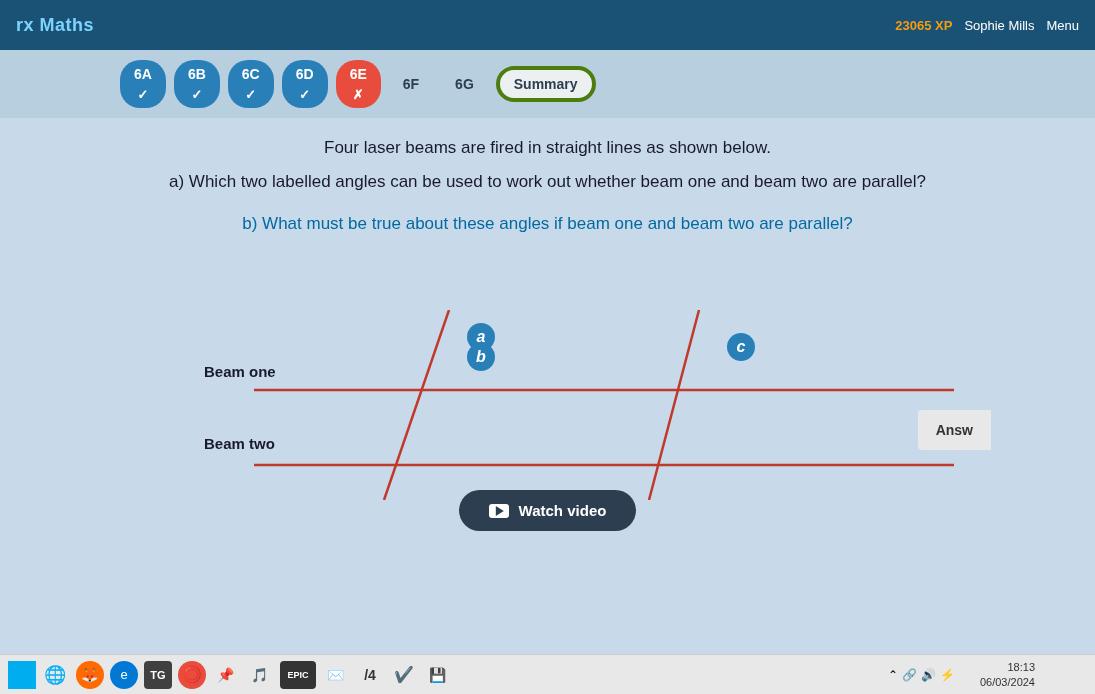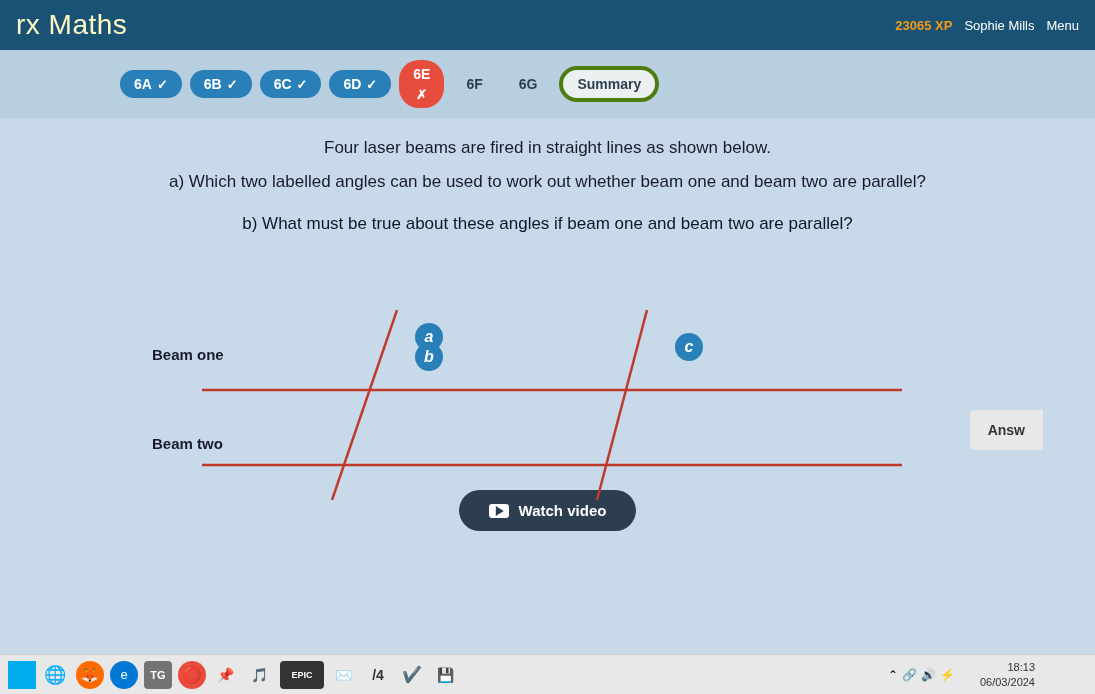--- a/index.html
+++ b/index.html
@@ -15,23 +15,23 @@
     
     .top-bar {
       background: #1a5276;
       height: 50px;
       display: flex;
       align-items: center;
       padding: 0 16px;
       position: relative;
     }
     .app-title {
-      color: #fef9c3;
-      font-size: 28px;
-      font-weight: 400;
+      color: #7dd3fc;
+      font-size: 18px;
+      font-weight: 700;
       letter-spacing: 0.5px;
     }
     .top-right {
       position: absolute;
       right: 16px;
       top: 50%;
       transform: translateY(-50%);
       display: flex;
       align-items: center;
       gap: 12px;
@@ -57,77 +57,78 @@
       font-size: 14px;
       font-weight: 600;
       cursor: pointer;
       display: flex;
       align-items: center;
       gap: 5px;
     }
     .tab.completed {
       background: #2980b9;
       color: white;
+      flex-direction: column;
     }
     .tab.current-fail {
       background: #e74c3c;
       color: white;
       flex-direction: column;
     }
     .tab.plain {
       background: transparent;
       color: #2c3e50;
     }
     .tab.summary {
       background: #ecf0f1;
       color: #2c3e50;
       border: 4px solid #4d7c0f;
     }
     .check-icon { font-size: 13px; }
     .x-icon { font-size: 13px; }
 
     
     .main-content {
-      padding: 20px 52px;
+      padding: 20px 104px;
       background: #c8daea;
     }
     .question-text {
       text-align: center;
       font-size: 17px;
       color: #1a1a2e;
       margin-bottom: 14px;
     }
     .sub-question {
       font-size: 17px;
       color: #1a1a2e;
       margin-bottom: 22px;
       text-align: center;
     }
     .sub-question-b {
       font-size: 17px;
-      color: #0f172a;
+      color: #0369a1;
       margin-bottom: 16px;
       text-align: center;
     }
 
     
     .diagram-container {
       position: relative;
       margin: 0 auto;
       width: 100%;
       height: 230px;
     }
     .beam-label {
       position: absolute;
       left: 100px;
       font-size: 15px;
       font-weight: 700;
       color: #1a1a2e;
     }
-    .beam-one-label { top: 96px; }
+    .beam-one-label { top: 113px; }
     .beam-two-label { bottom: 28px; left: 100px; }
 
     
     .watch-video-container {
       display: flex;
       justify-content: center;
       margin-top: 10px;
     }
     .watch-video-btn {
       background: #2c3e50;
@@ -330,25 +331,25 @@
       <rect x="9" y="0" width="7" height="7" fill="#00adef"></rect>
       <rect x="0" y="9" width="7" height="7" fill="#00adef"></rect>
       <rect x="9" y="9" width="7" height="7" fill="#00adef"></rect>
     </svg>
   </div>
 
 
   <div class="taskbar-icon" style="font-size:18px;">🌐</div>
   <div class="taskbar-icon" style="background:#ff6b00; color:white;">🦊</div>
   <div class="taskbar-icon" style="background:#0078d4; color:white; border-radius:50%; font-size:13px;">e</div>
-  <div class="taskbar-icon" style="background:#737373; border-radius:4px; color:white; font-size:11px; font-weight:700;">TG</div>
+  <div class="taskbar-icon" style="background:#404040; border-radius:4px; color:white; font-size:11px; font-weight:700;">TG</div>
   <div class="taskbar-icon" style="background:#e74c3c; border-radius:50; color:white; font-size:16px;">⭕</div>
   <div class="taskbar-icon" style="font-size:14px;">📌</div>
   <div class="taskbar-icon" style="font-size:14px;">🎵</div>
-  <div class="taskbar-icon" style="background:#333; border-radius:4px; color:white; font-size:9px; font-weight:700; width:44px;">EPIC</div>
+  <div class="taskbar-icon" style="background:#333; border-radius:4px; color:white; font-size:9px; font-weight:700; width:36px;">EPIC</div>
   <div class="taskbar-icon" style="font-size:14px;">✉️</div>
   <div class="taskbar-icon" style="font-size:14px; font-weight:700; color:#333;">/4</div>
   <div class="taskbar-icon" style="font-size:16px;">✔️</div>
   <div class="taskbar-icon" style="font-size:14px;">💾</div>
 
   <div class="taskbar-time">
     <div>18:13</div>
     <div>06/03/2024</div>
   </div>
 

